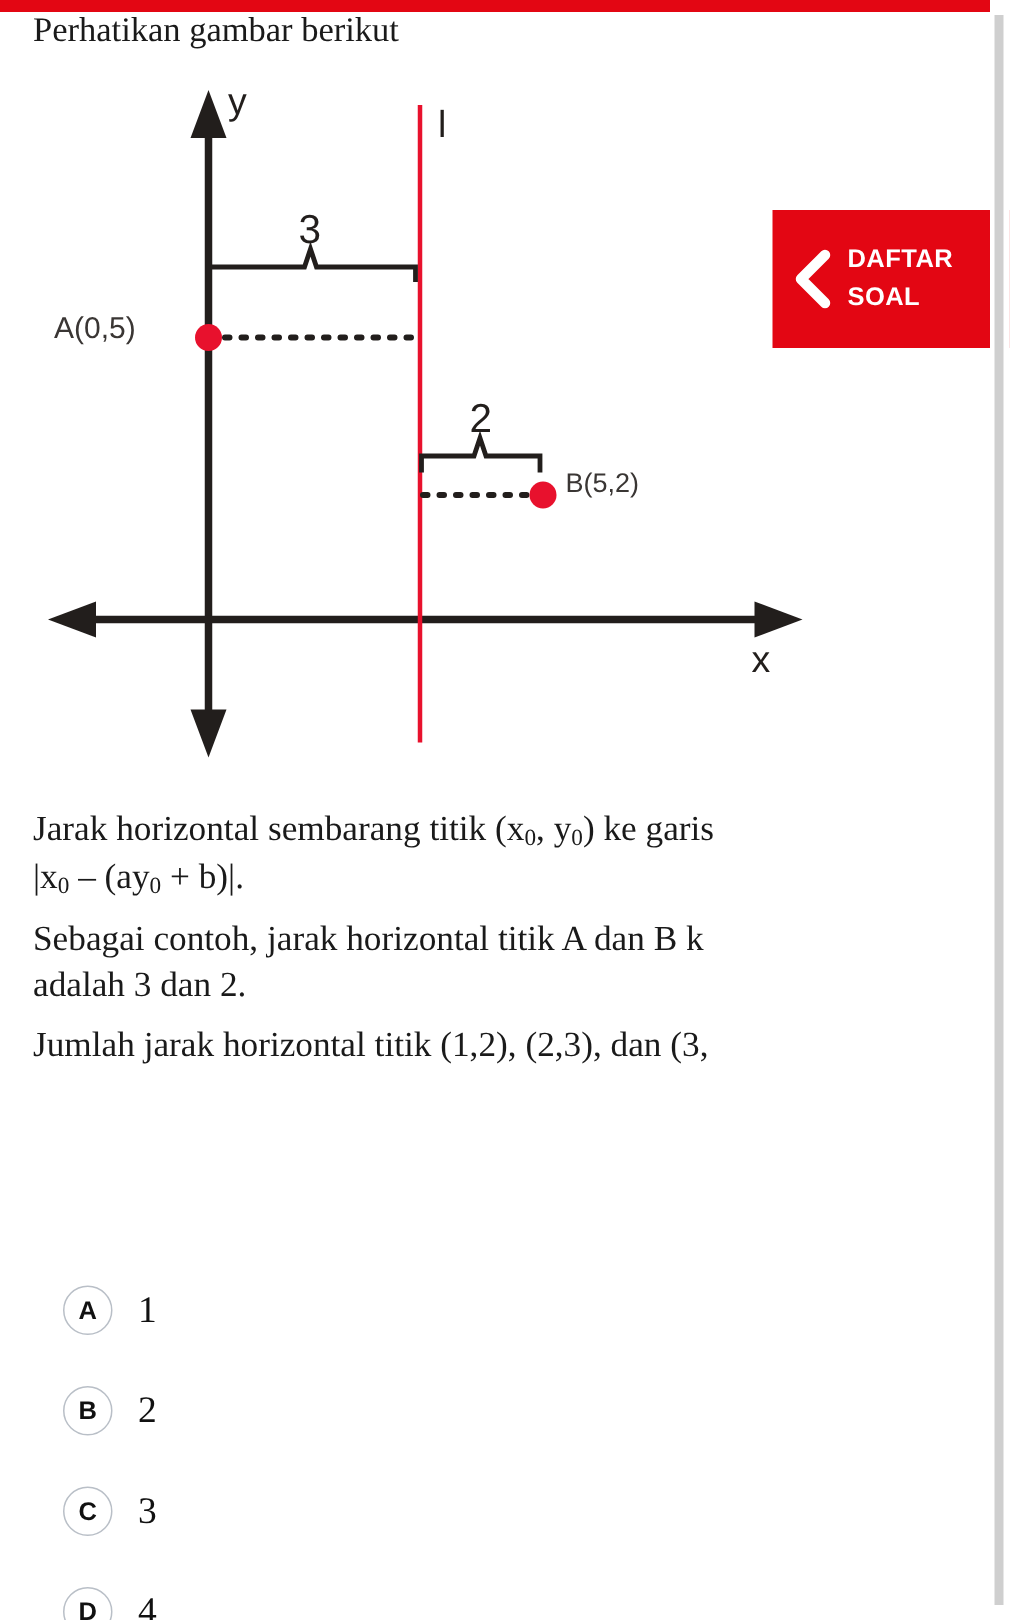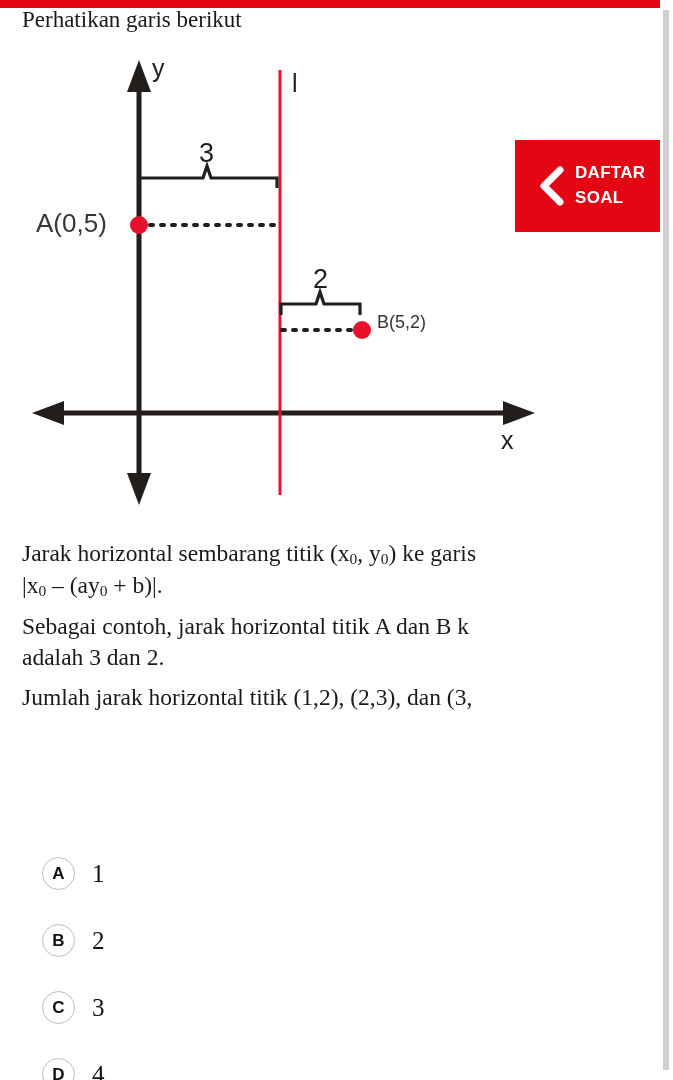--- a/index.html
+++ b/index.html
@@ -57,21 +57,21 @@
   
   .daftar-soal {
     position: absolute;
     left: 515px; top: 140px;
     width: 158px; height: 92px;
     background: #e30613;
     color: #ffffff;
     display: flex;
     align-items: center;
     gap: 10px;
-    padding-left: 24px;
+    padding-left: 14px;
     font-family: "Liberation Sans", sans-serif;
     cursor: pointer;
   }
   .daftar-soal .chev { flex: 0 0 auto; line-height: 0; }
   .daftar-soal .label {
     font-size: 17px;
     font-weight: bold;
     line-height: 1.45;
     letter-spacing: 0.3px;
   }
@@ -124,21 +124,21 @@
     color: #111111;
   }
 </style>
 </head>
 <body>
 
 <div id="page">
 
   <div class="top-bar"></div>
 
-  <div class="stem">Perhatikan garis berikut</div>
+  <div class="stem">Perhatikan gambar berikut</div>
 
   <div class="figure">
     <svg width="600" height="470" viewBox="0 0 600 470">
 
       <line x1="139" y1="40" x2="139" y2="455" stroke="#221e1c" stroke-width="5"></line>
       <polygon points="139,20 127,52 151,52" fill="#221e1c"></polygon>
       <polygon points="139,465 127,433 151,433" fill="#221e1c"></polygon>
 
       <line x1="52" y1="373" x2="515" y2="373" stroke="#221e1c" stroke-width="5"></line>
       <polygon points="32,373 64,361 64,385" fill="#221e1c"></polygon>
@@ -159,21 +159,21 @@
       <circle cx="362" cy="290" r="9" fill="#e8112d"></circle>
     </svg>
 
     
     <div style="position:absolute;left:152px;top:14px;font-family:'Liberation Sans',sans-serif;font-size:25px;color:#221e1c;">y</div>
 
     <div style="position:absolute;left:501px;top:386px;font-family:'Liberation Sans',sans-serif;font-size:25px;color:#221e1c;">x</div>
 
     <div style="position:absolute;left:292px;top:29px;font-family:'Liberation Sans',sans-serif;font-size:25px;color:#221e1c;">l</div>
 
-    <div style="position:absolute;left:36px;top:168px;font-family:'Liberation Sans',sans-serif;font-size:26px;color:#3a3634;">A(0,5)</div>
+    <div style="position:absolute;left:36px;top:168px;font-family:'Liberation Sans',sans-serif;font-size:20px;color:#3a3634;">A(0,5)</div>
 
     <div style="position:absolute;left:377px;top:272px;font-family:'Liberation Sans',sans-serif;font-size:18px;color:#3a3634;">B(5,2)</div>
 
     <div style="position:absolute;left:199px;top:98px;font-family:'Liberation Sans',sans-serif;font-size:27px;color:#221e1c;">3</div>
 
     <div style="position:absolute;left:313px;top:224px;font-family:'Liberation Sans',sans-serif;font-size:27px;color:#221e1c;">2</div>
   </div>
 
   <div class="daftar-soal">
     <span class="chev">

